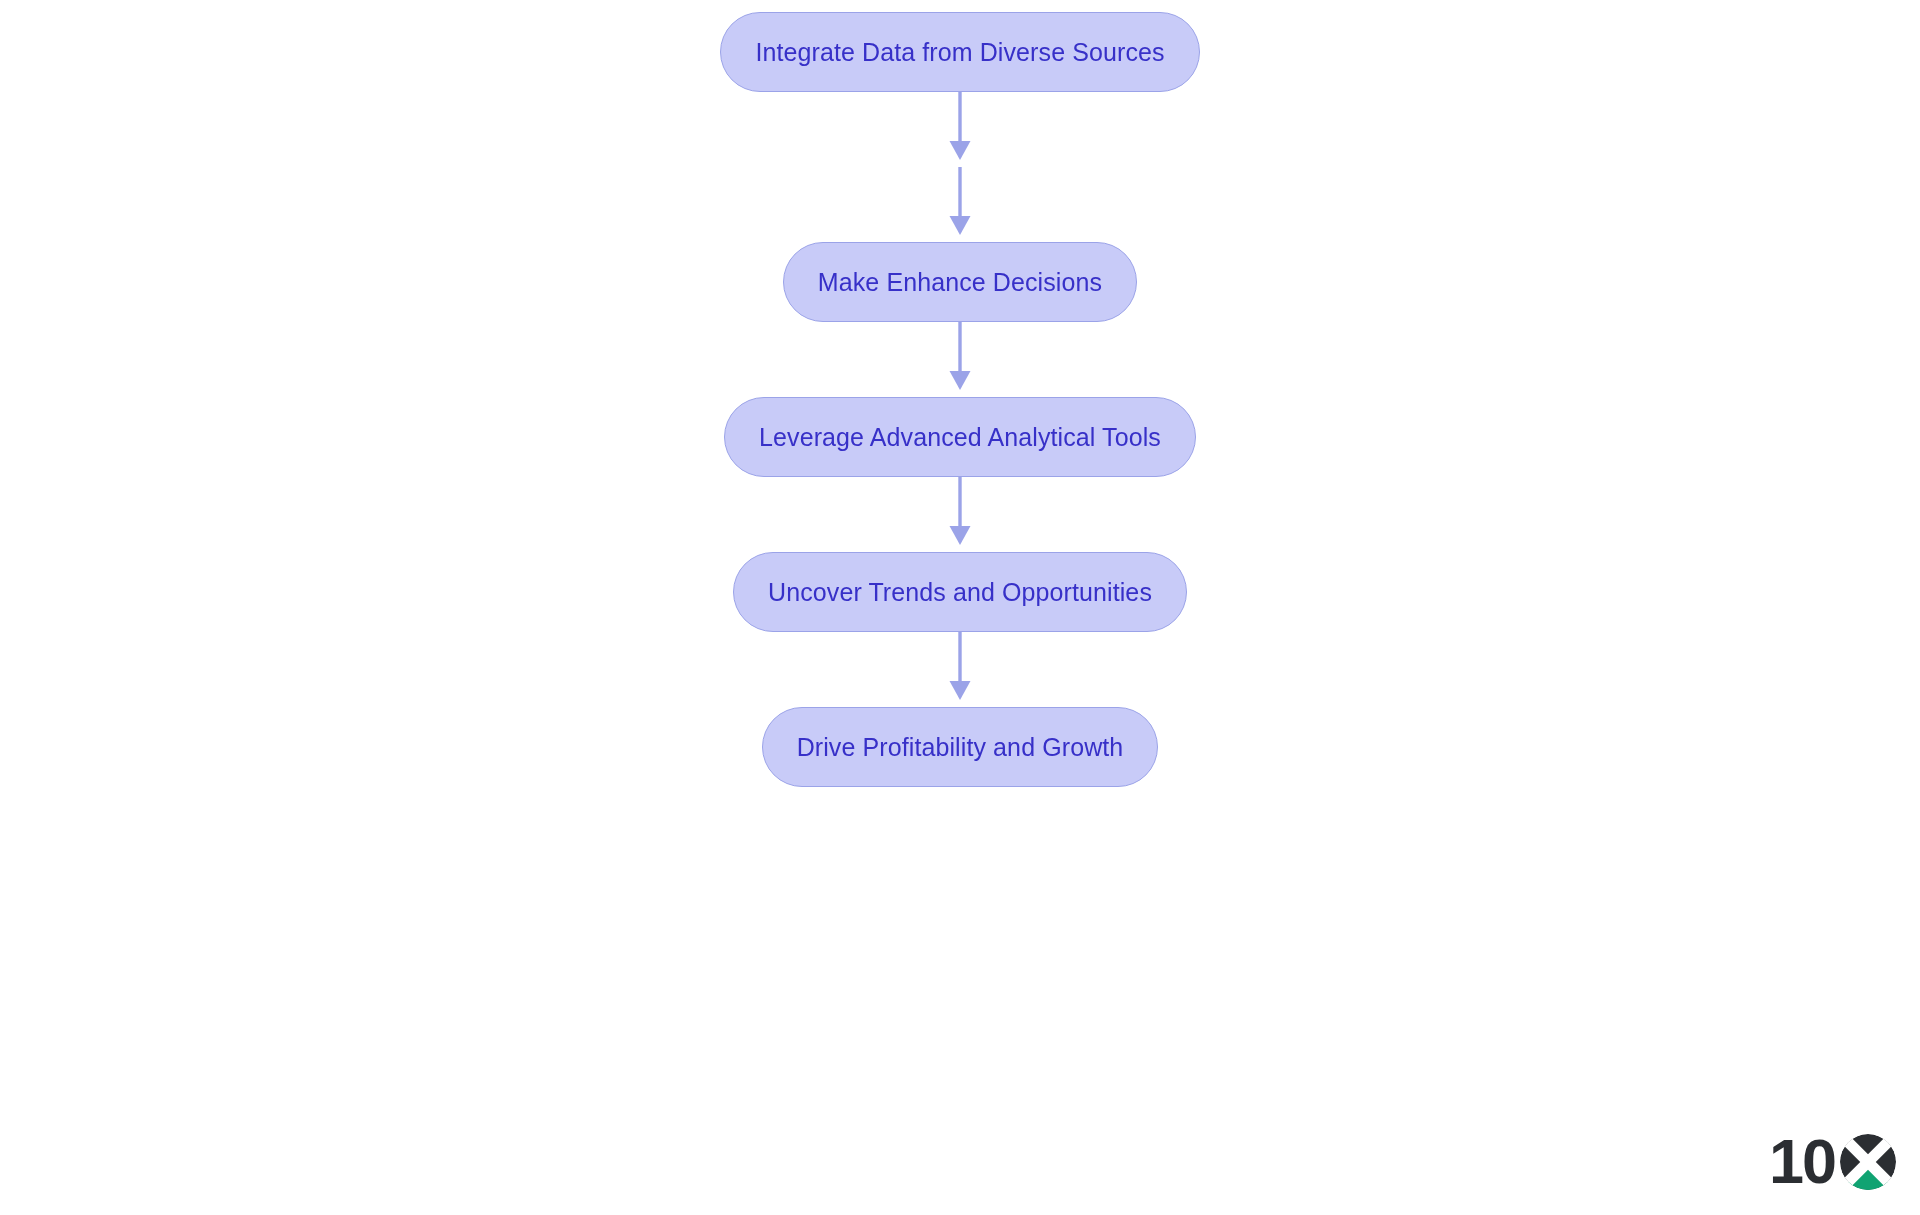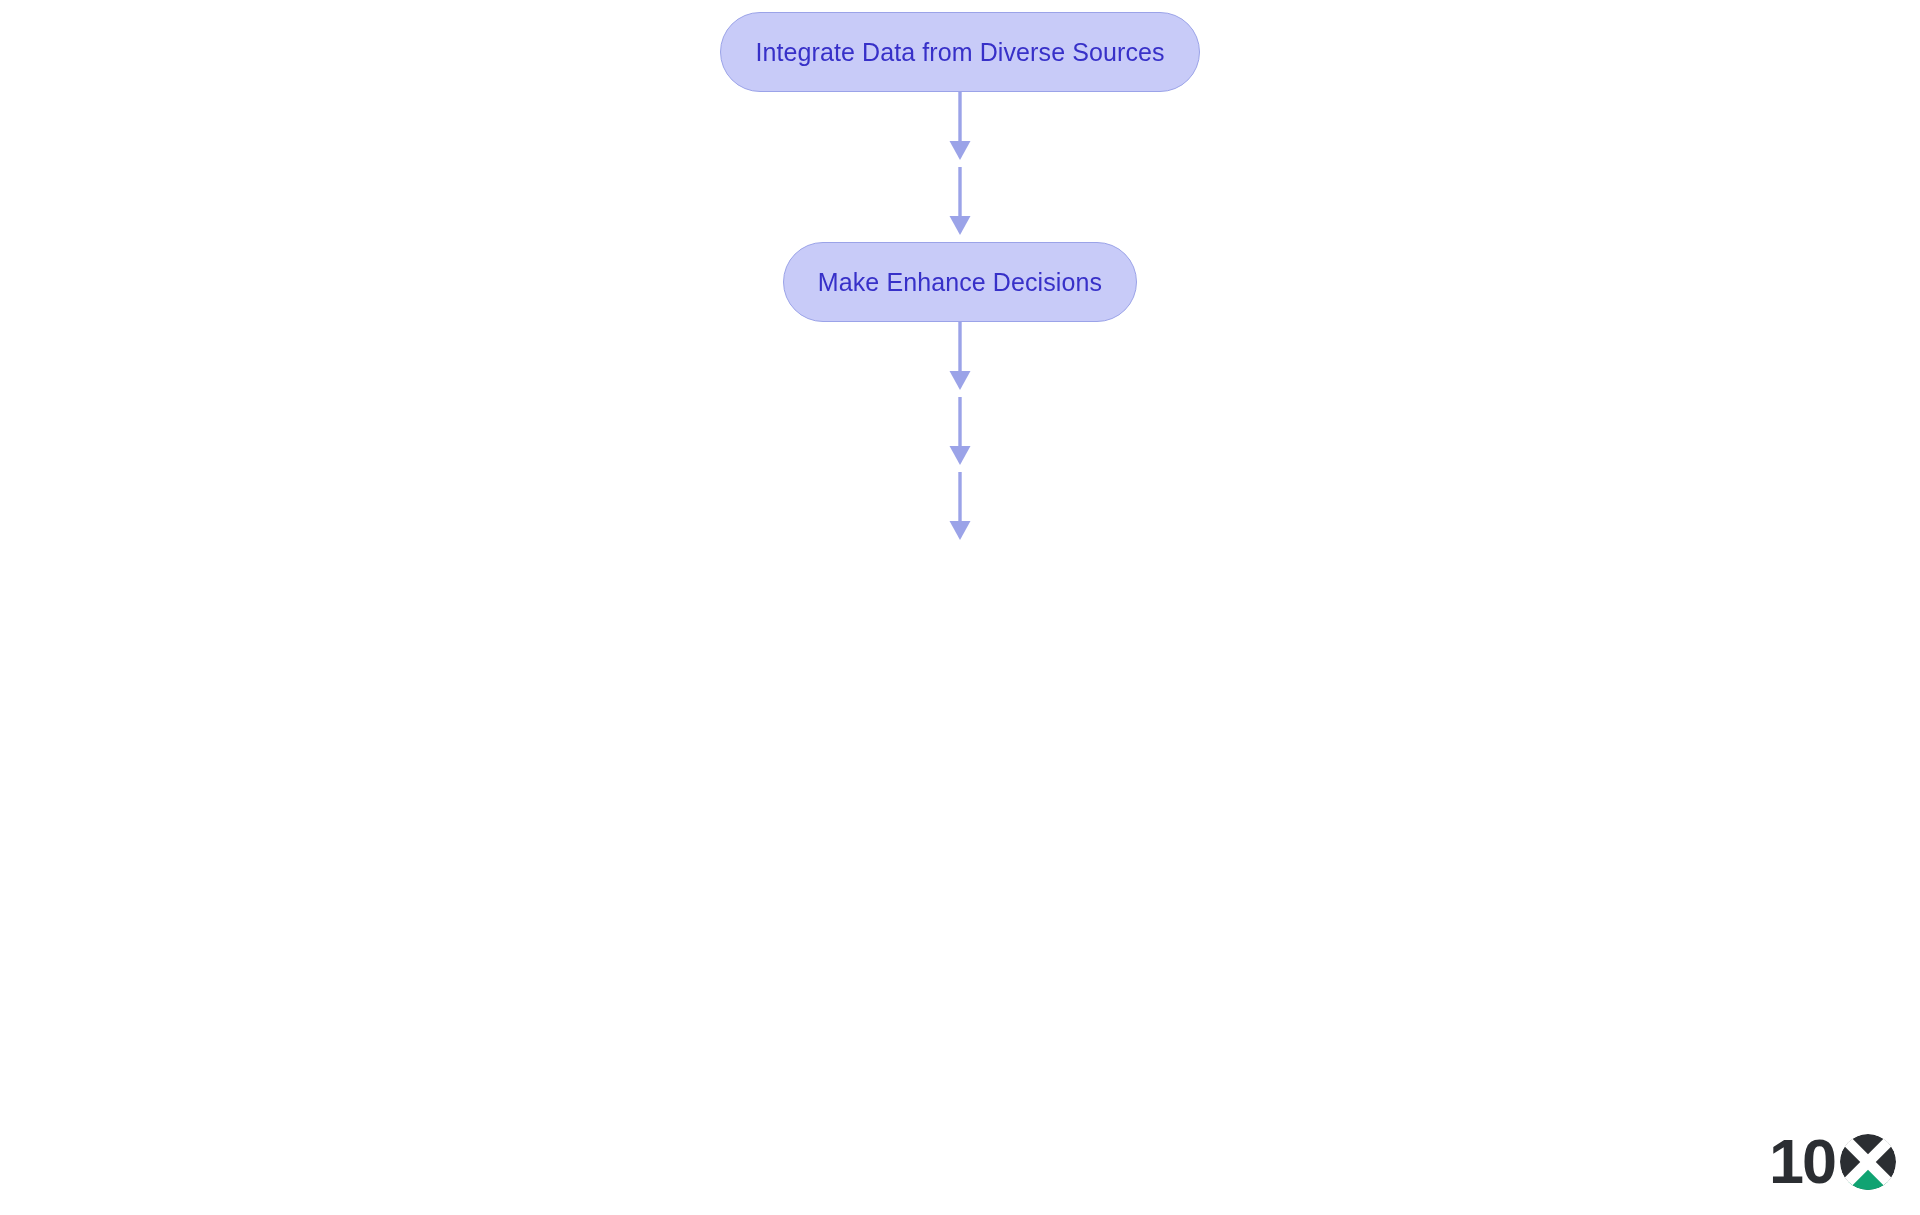--- a/index.html
+++ b/index.html
@@ -108,32 +108,41 @@
 
     <div class="flow-node">
       <span class="flow-node-label">Make Enhance Decisions</span>
     </div>
 
     <svg class="flow-connector" viewBox="0 0 40 75">
       <line x1="20" y1="0" x2="20" y2="54" stroke="#9ba3e8" stroke-width="3.4"></line>
       <polygon points="20,68 9.5,49 30.5,49" fill="#9ba3e8"></polygon>
     </svg>
 
+    <div class="flow-node">
+      <span class="flow-node-label">Leverage Advanced Analytical Tools</span>
+    </div>
 
     <svg class="flow-connector" viewBox="0 0 40 75">
       <line x1="20" y1="0" x2="20" y2="54" stroke="#9ba3e8" stroke-width="3.4"></line>
       <polygon points="20,68 9.5,49 30.5,49" fill="#9ba3e8"></polygon>
     </svg>
 
+    <div class="flow-node">
+      <span class="flow-node-label">Uncover Trends and Opportunities</span>
+    </div>
 
     <svg class="flow-connector" viewBox="0 0 40 75">
       <line x1="20" y1="0" x2="20" y2="54" stroke="#9ba3e8" stroke-width="3.4"></line>
       <polygon points="20,68 9.5,49 30.5,49" fill="#9ba3e8"></polygon>
     </svg>
 
+    <div class="flow-node">
+      <span class="flow-node-label">Drive Profitability and Growth</span>
+    </div>
 
   </div>
 
   <div class="brand-logo">
     <span class="brand-logo-digit">10</span>
     <svg class="brand-logo-mark" width="62" height="62" viewBox="0 0 62 62">
       <defs>
         <clipPath id="logoClip">
           <circle cx="31" cy="31" r="28"></circle>
         </clipPath>

